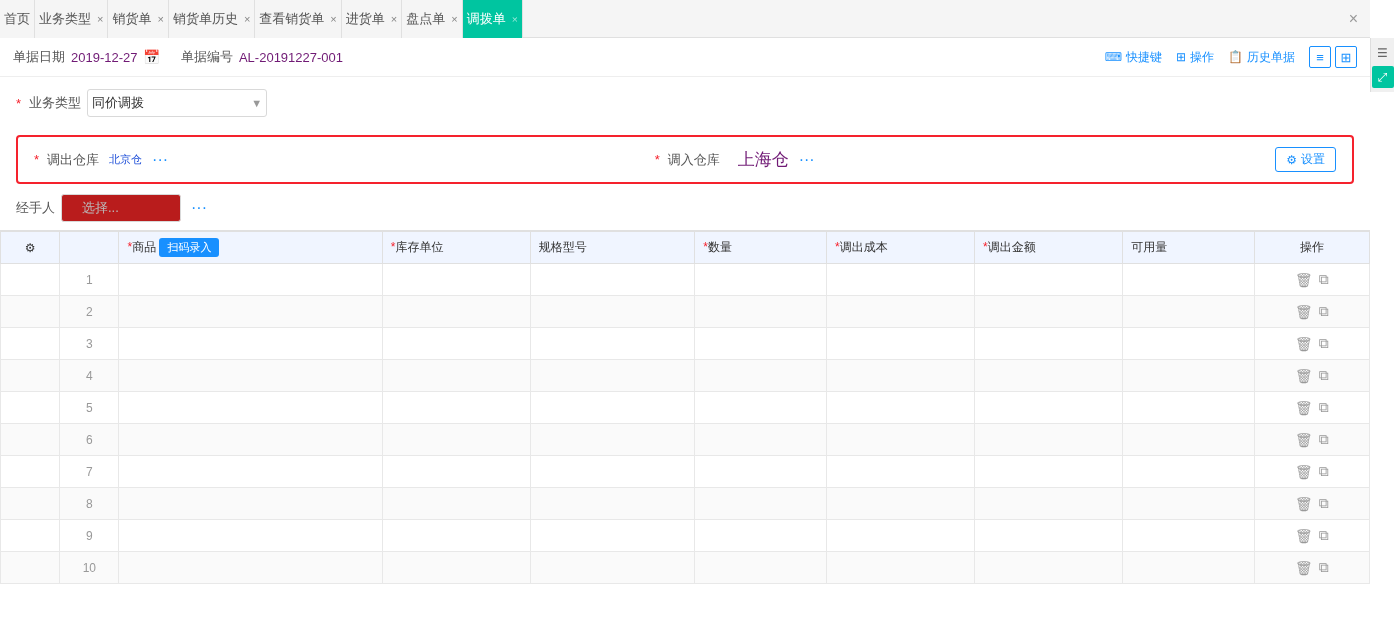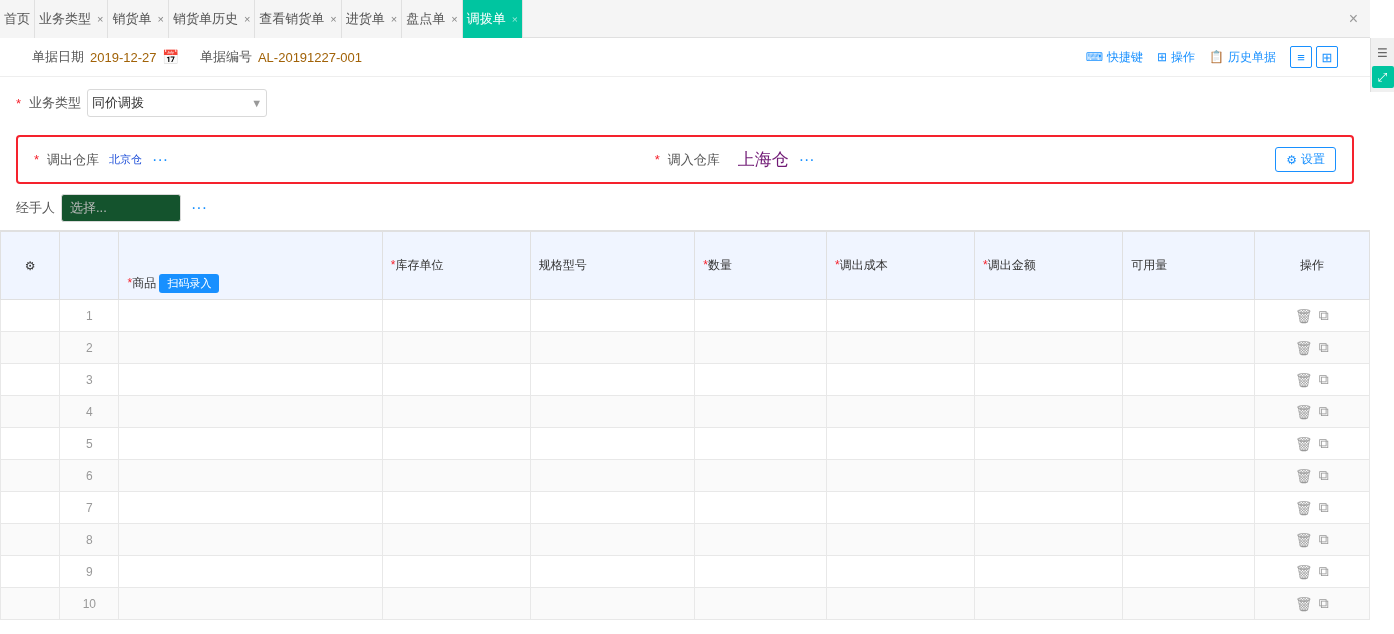--- a/index.html
+++ b/index.html
@@ -43,31 +43,31 @@
       font-size: 16px;
       cursor: pointer;
       color: #999;
       height: 38px;
       display: flex; align-items: center;
     }
 
     
     .toolbar {
       display: flex; align-items: center;
-      padding: 8px 32px;
+      padding: 8px 13px;
       border-bottom: 1px solid #eee;
       background: #fff;
       gap: 20px;
     }
     .toolbar-item {
       display: flex; align-items: center; gap: 6px;
       font-size: 13px; color: #555;
     }
     .toolbar-label { color: #555; }
-    .toolbar-value { color: #a16207; font-weight: 500; }
+    .toolbar-value { color: #701a75; font-weight: 500; }
     .toolbar-icon { color: #1890ff; cursor: pointer; font-size: 14px; }
     .toolbar-right {
       margin-left: auto;
       display: flex; align-items: center; gap: 14px;
     }
     .toolbar-right-item {
       display: flex; align-items: center; gap: 4px;
       font-size: 12px; color: #1890ff; cursor: pointer;
     }
 
@@ -127,23 +127,23 @@
 
     
     .person-row {
       display: flex; align-items: center; gap: 6px;
       padding: 0 16px 8px;
     }
     .person-placeholder {
       color: #bbb; font-size: 13px;
       border: 1px solid #d9d9d9;
       border-radius: 3px;
-      padding: 4px 8px;
+      padding: 4px 20px;
       min-width: 120px;
-      background: #14532d;
+      background: #b91c1c;
     }
 
     
     .table-container {
       margin: 0 0 0 0;
       overflow-x: auto;
       border-top: 1px solid #e0e0e0;
     }
     table {
       width: 100%;
@@ -194,21 +194,20 @@
 
     
     .barcode-btn {
       background: #1890ff;
       color: #fff;
       border: none;
       border-radius: 3px;
       padding: 2px 8px;
       font-size: 11px;
       cursor: pointer;
-      margin-top: 36px;
     }
 
     
     .gear-cell {
       width: 36px;
       text-align: center;
     }
 
     
     .right-sidebar {

